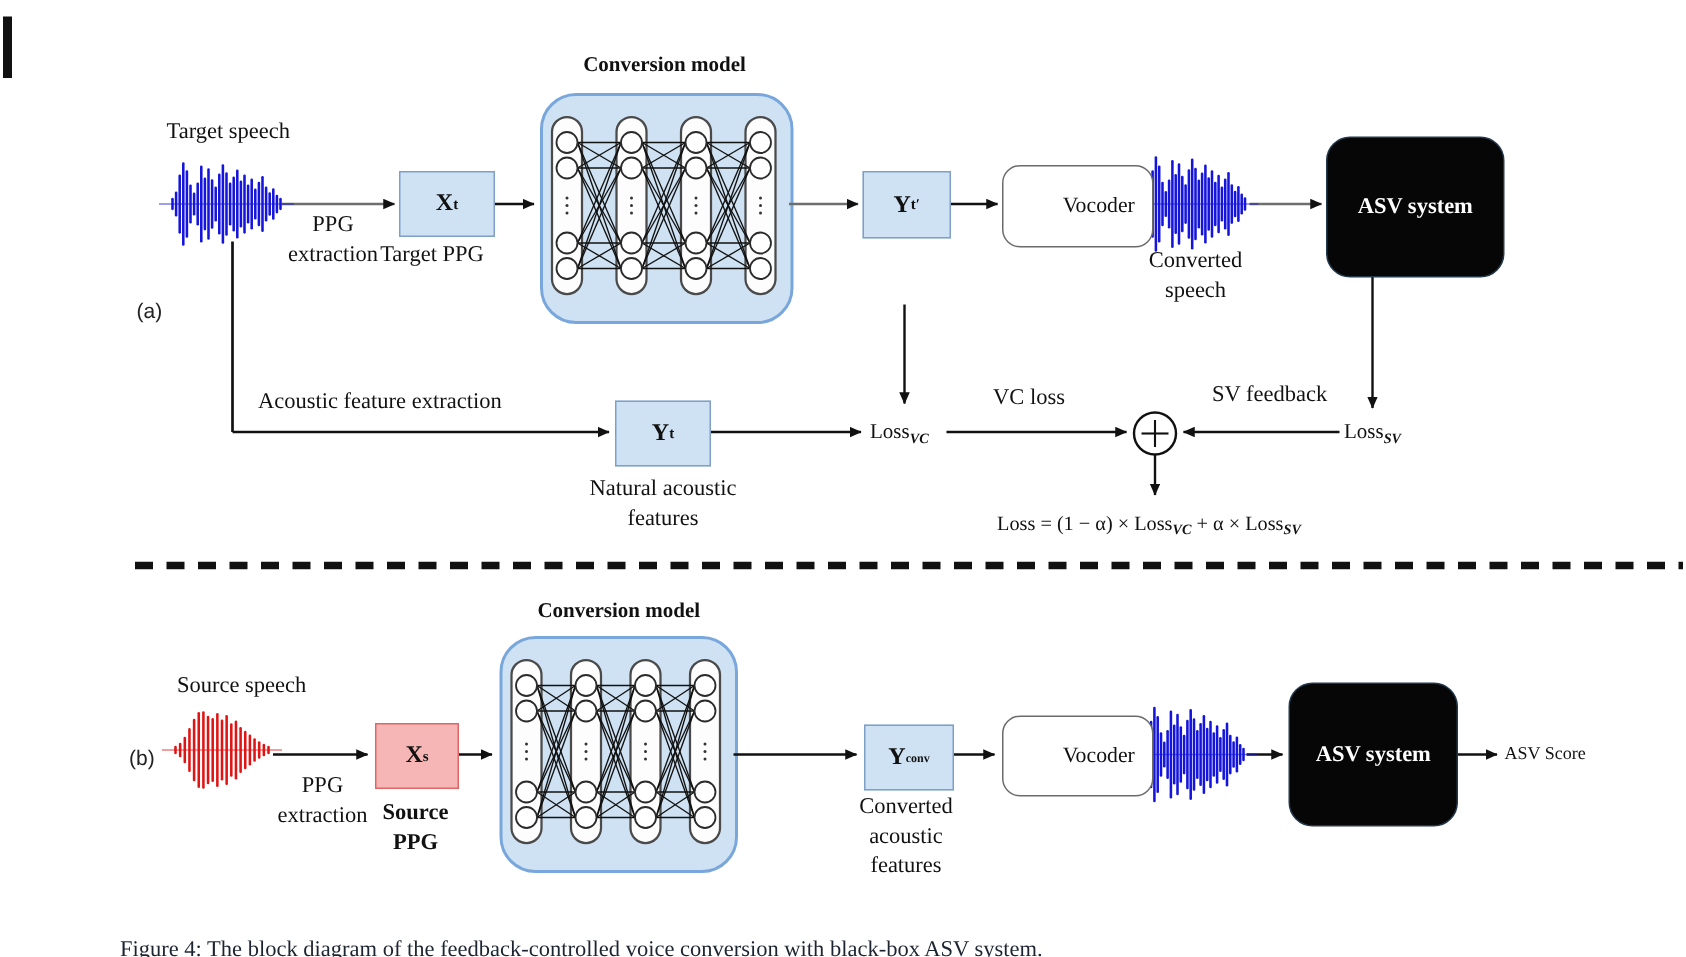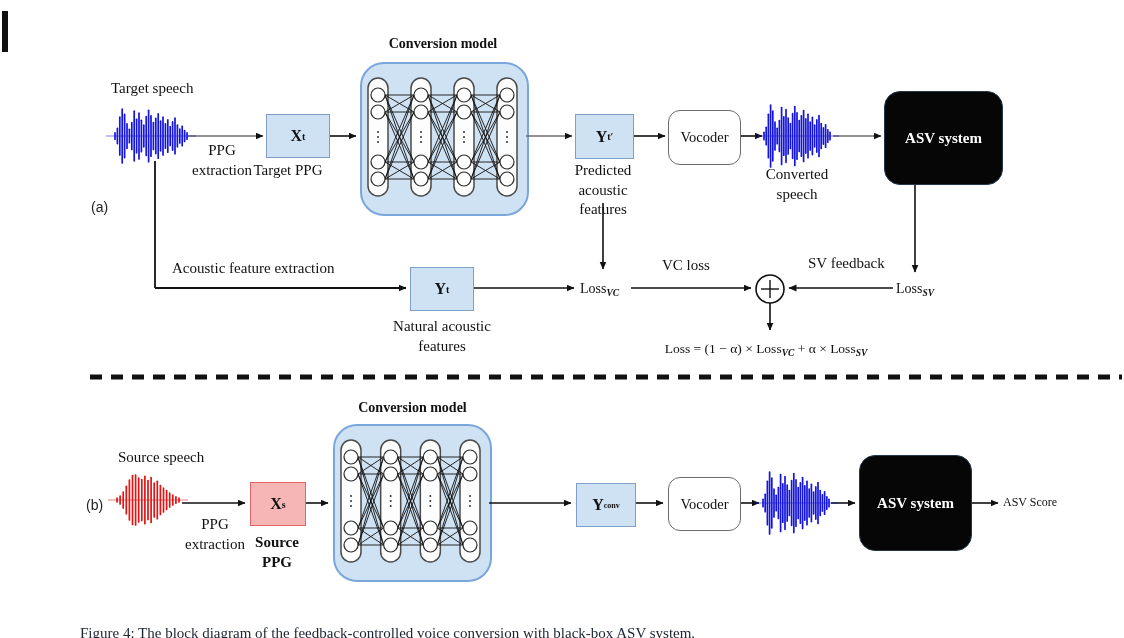--- a/index.html
+++ b/index.html
@@ -5,21 +5,21 @@
   html,body{margin:0;padding:0;background:#fff;}
   .canvas{position:relative;width:1124px;height:638px;background:#ffffff;overflow:hidden;
           font-family:"Liberation Serif",serif;}
   #wires{position:absolute;left:0;top:0;z-index:2;pointer-events:none;}
   .container{position:absolute;z-index:1;background:var(--container-fill,#cfe2f3);
              border:2px solid var(--container-border,#79a7dc);border-radius:24px;}
   .box{position:absolute;z-index:3;display:flex;align-items:center;justify-content:center;
        font-family:"Liberation Serif",serif;font-weight:bold;font-size:16px;color:#111;}
   .box-blue{background:var(--box-blue-fill,#cfe2f3);border:1.6px solid var(--box-blue-border,#7f9fc6);}
   .box-pink{background:var(--box-pink-fill,#f7b6b6);border:1.6px solid var(--box-pink-border,#e06666);}
-  .vocoder{background:#fff;border:1.6px solid #6b6b6b;border-radius:12px;font-weight:normal;font-size:14.5px;}
+  .vocoder{background:#fff;border:1.6px solid #6b6b6b;border-radius:12px;font-weight:normal;font-size:14.5px;padding-left:28px;}
   .asv{background:var(--asv-fill,#060606);color:#fff;border-radius:16px;font-size:15px;border:1.5px solid #24384c;}
   .lbl{position:absolute;z-index:3;font-family:"Liberation Serif",serif;font-size:15px;
        color:#111;line-height:1.3;white-space:normal;}
   .center{text-align:center;}
   .bold{font-weight:bold;}
   .panel{font-family:"Liberation Sans",sans-serif;font-size:14px;color:#222;}
   .sup{font-size:10px;vertical-align:6px;}
   .sup-sm{font-size:8px;vertical-align:6px;}
   .sub{font-size:9.5px;font-style:italic;vertical-align:-3px;font-weight:bold;}
   .lossword{font-size:14px;}
@@ -375,21 +375,20 @@
   </div>
   <div class="lbl center" style="left:246px;top:161px;width:84px;">Target PPG</div>
 
   <div class="lbl bold center" style="left:378px;top:35px;width:130px;font-size:14px;">Conversion model</div>
   <div class="container" style="left:360px;top:62px;width:165px;height:150px;"></div>
 
   <div class="box box-blue" style="left:575px;top:114px;width:57px;height:43px;">
     <span>Y</span>
       <span class="sup">t′</span>
   </div>
-  <div class="lbl center" style="left:557px;top:161px;width:92px;">Predicted acoustic features</div>
 
   <div class="box vocoder" style="left:668px;top:110px;width:71px;height:53px;">Vocoder</div>
 
   <div class="lbl center" style="left:762px;top:165px;width:70px;">Converted speech</div>
 
   <div class="box asv" style="left:884px;top:91px;width:117px;height:92px;">ASV system</div>
 
   <div class="lbl" style="left:172px;top:259px;">Acoustic feature extraction</div>
 
   <div class="box box-blue" style="left:410px;top:267px;width:62px;height:42px;">
@@ -421,20 +420,21 @@
   </div>
   <div class="lbl center" style="left:241px;top:533px;width:72px;font-weight:bold;">Source PPG</div>
 
   <div class="lbl bold center" style="left:350px;top:399px;width:125px;font-size:14px;">Conversion model</div>
   <div class="container" style="left:333px;top:424px;width:155px;height:154px;"></div>
 
   <div class="box box-blue" style="left:576px;top:483px;width:58px;height:42px;">
     <span>Y</span>
       <span class="sup sup-sm">conv</span>
   </div>
+  <div class="lbl center" style="left:554px;top:529px;width:100px;">Converted acoustic features</div>
 
   <div class="box vocoder" style="left:668px;top:477px;width:71px;height:52px;">Vocoder</div>
 
   <div class="box asv" style="left:859px;top:455px;width:111px;height:94px;">ASV system</div>
 
   <div class="lbl" style="left:1003px;top:495px;font-size:12px;">ASV Score</div>
 
   <div class="caption" style="left:80px;top:625px;width:1000px;">Figure 4: The block diagram of the feedback-controlled voice conversion with black-box ASV system.</div>
 </div>
 

